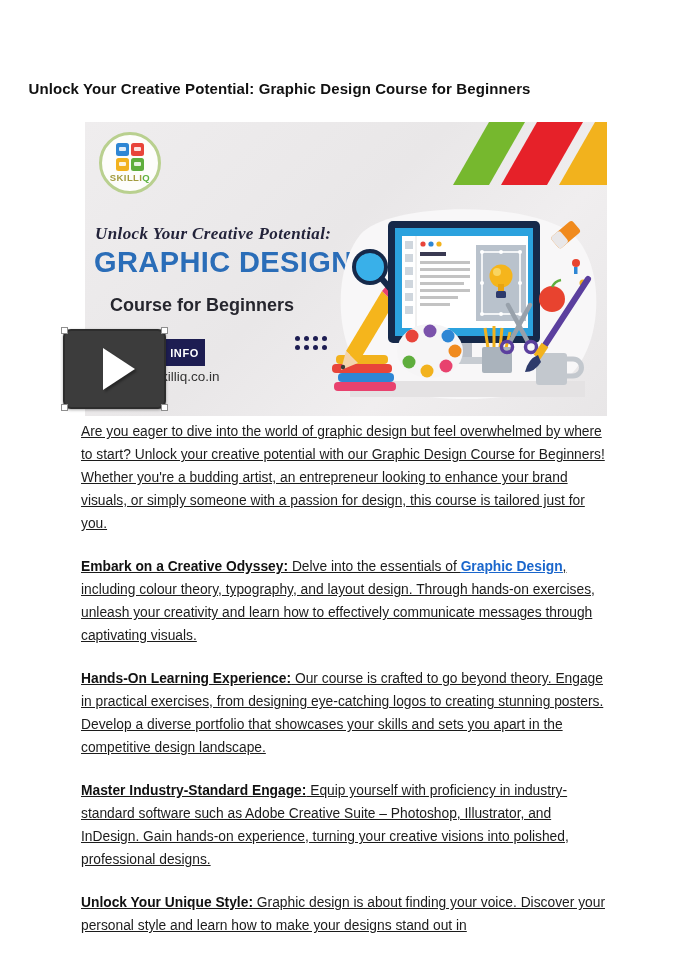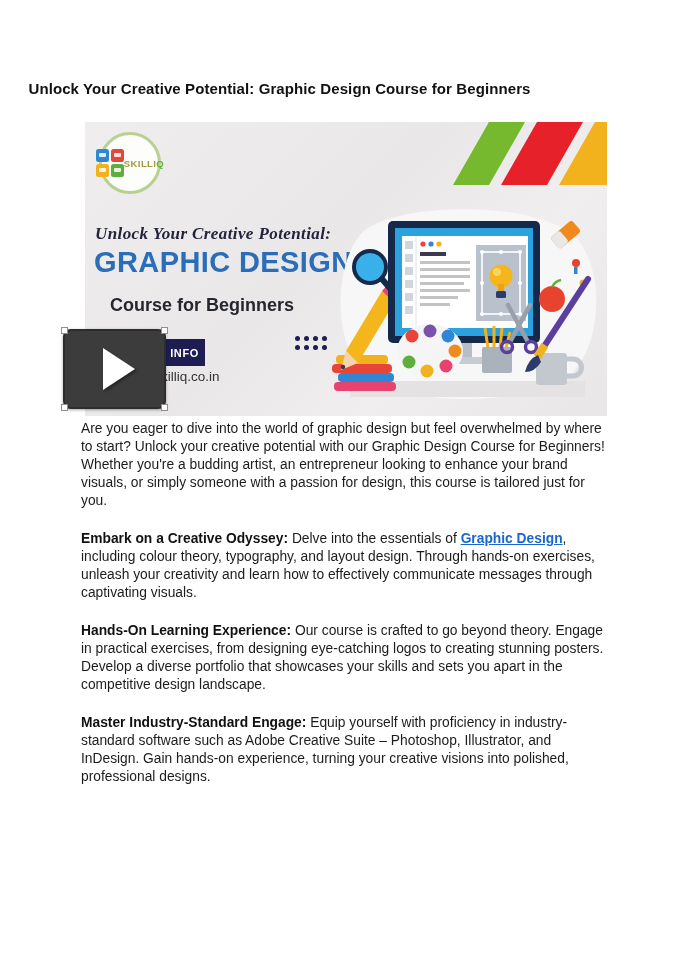--- a/index.html
+++ b/index.html
@@ -14,21 +14,21 @@
   }
   
   .banner{
     position:absolute;left:85px;top:122px;width:522px;height:294px;
     background:linear-gradient(135deg,#efedee 0%,#e9e7e8 45%,#f0eeef 70%,#e8e6e7 100%);
     overflow:hidden;
   }
   .logo{
     position:absolute;left:14px;top:10px;width:62px;height:62px;border-radius:50%;
     background:#fdfdfb;border:3px solid #b9d08f;box-sizing:border-box;
-    display:flex;flex-direction:row;align-items:center;justify-content:center;
+    display:flex;flex-direction:column;align-items:center;justify-content:center;
   }
   .logo-grid{width:28px;height:28px;display:grid;grid-template-columns:13px 13px;grid-template-rows:13px 13px;gap:2px;}
   .logo-grid span{border-radius:2.5px;position:relative;}
   .logo-grid span::after{content:"";position:absolute;left:3px;top:4px;width:7px;height:4px;background:rgba(255,255,255,.85);border-radius:1px;}
   .lg-blue{background:#2e86d4;} .lg-red{background:#e8443a;}
   .lg-yellow{background:#f2b21d;} .lg-green{background:#5fae3d;}
   .logo-text{font-size:9.5px;font-weight:bold;letter-spacing:.4px;margin-top:1px;color:#a39b3e;}
   .logo-text .q{color:#5cb23c;}
   .stripes{position:absolute;right:0;top:0;}
   .tagline{
@@ -71,21 +71,21 @@
     filter:drop-shadow(2px 2px 1px rgba(0,0,0,.35));
   }
   .handle{
     position:absolute;width:7px;height:7px;background:#fff;border:1px solid #8e8e8e;box-sizing:border-box;
   }
   .h-tl{left:-4px;top:-4px;} .h-tr{right:-4px;top:-4px;}
   .h-bl{left:-4px;bottom:-4px;} .h-br{right:-4px;bottom:-4px;}
   
   .copy{
     position:absolute;left:81px;top:420px;width:527px;
-    font-size:13.8px;line-height:18px;color:#1c1c1c;
+    font-size:13.8px;line-height:23px;color:#1c1c1c;text-decoration:underline;
   }
   .copy p{margin:0 0 20px 0;}
   .copy b{font-weight:bold;color:#111;}
   .copy a{color:#1a66cc;font-weight:bold;text-decoration:underline;cursor:pointer;}
 </style>
 </head>
 <body>
 
 <div>
 
@@ -267,15 +267,16 @@
 
   <div class="copy">
     <p><span>Are you eager to dive into the world of graphic design but feel overwhelmed by where to start? Unlock your creative potential with our Graphic Design Course for Beginners! Whether you're a budding artist, an entrepreneur looking to enhance your brand visuals, or simply someone with a passion for design, this course is tailored just for you.</span></p>
 
     <p><b>Embark on a Creative Odyssey:</b><span> Delve into the essentials of </span><a>Graphic Design</a><span>, including colour theory, typography, and layout design. Through hands-on exercises, unleash your creativity and learn how to effectively communicate messages through captivating visuals.</span></p>
 
     <p><b>Hands-On Learning Experience:</b><span> Our course is crafted to go beyond theory. Engage in practical exercises, from designing eye-catching logos to creating stunning posters. Develop a diverse portfolio that showcases your skills and sets you apart in the competitive design landscape.</span></p>
 
     <p><b>Master Industry-Standard Engage:</b><span> Equip yourself with proficiency in industry-standard software such as Adobe Creative Suite – Photoshop, Illustrator, and InDesign. Gain hands-on experience, turning your creative visions into polished, professional designs.</span></p>
 
+    <p><b>Unlock Your Unique Style:</b><span> Graphic design is about finding your voice. Discover your personal style and learn how to make your designs stand out in</span></p>
   </div>
 
 </div>
 
 </body></html>

